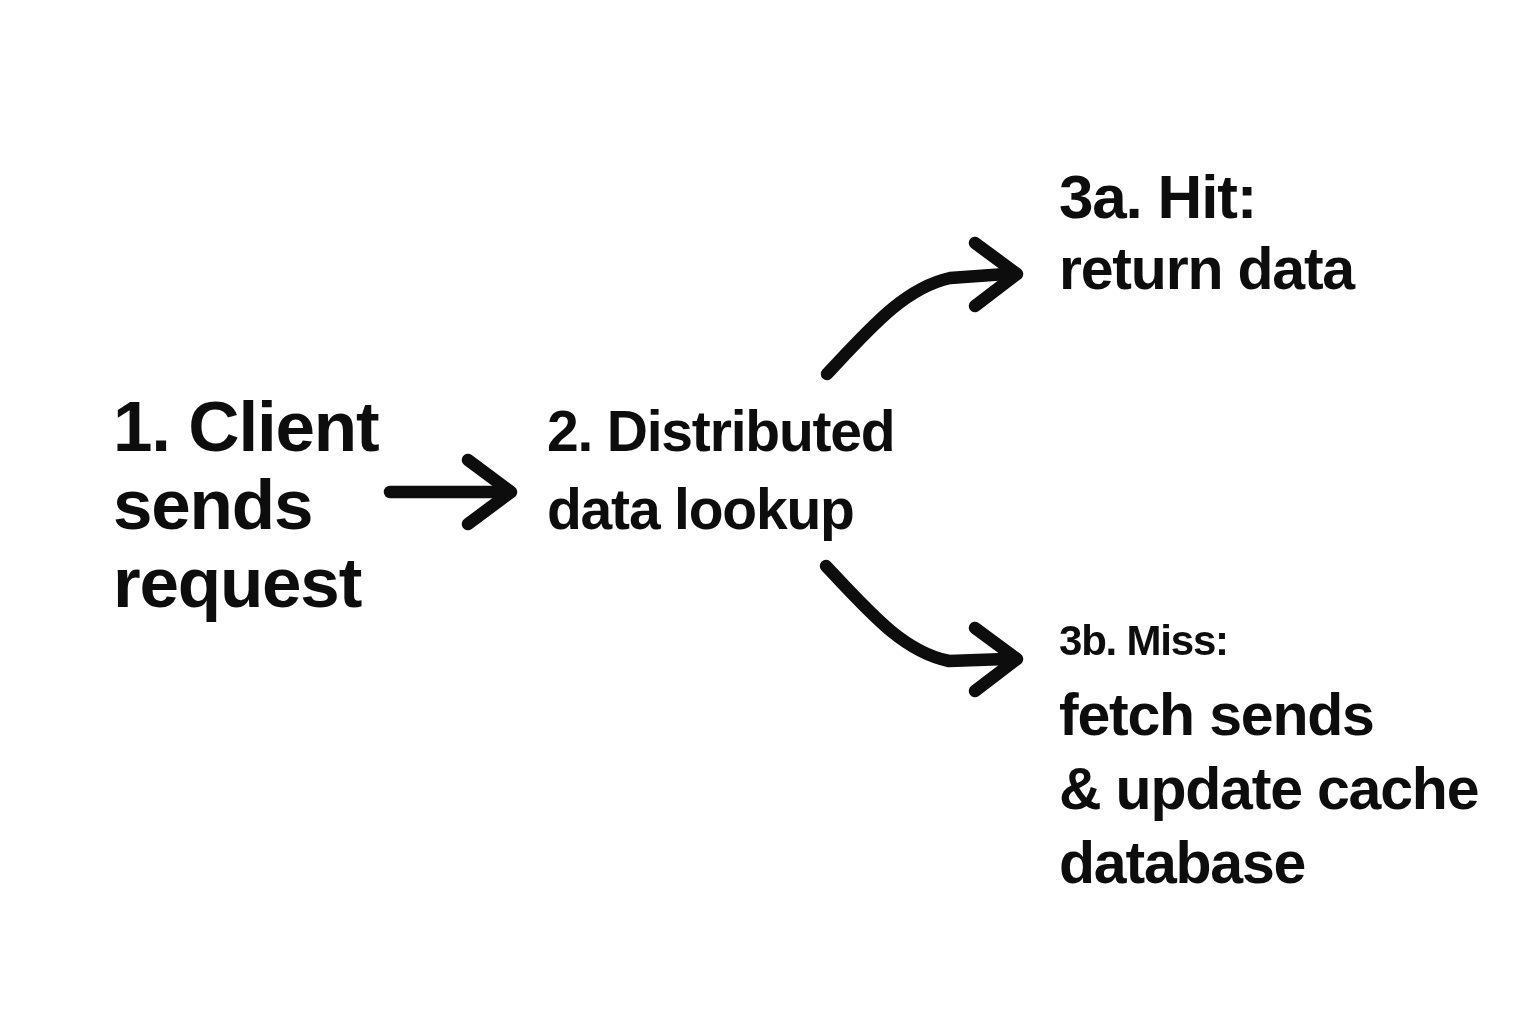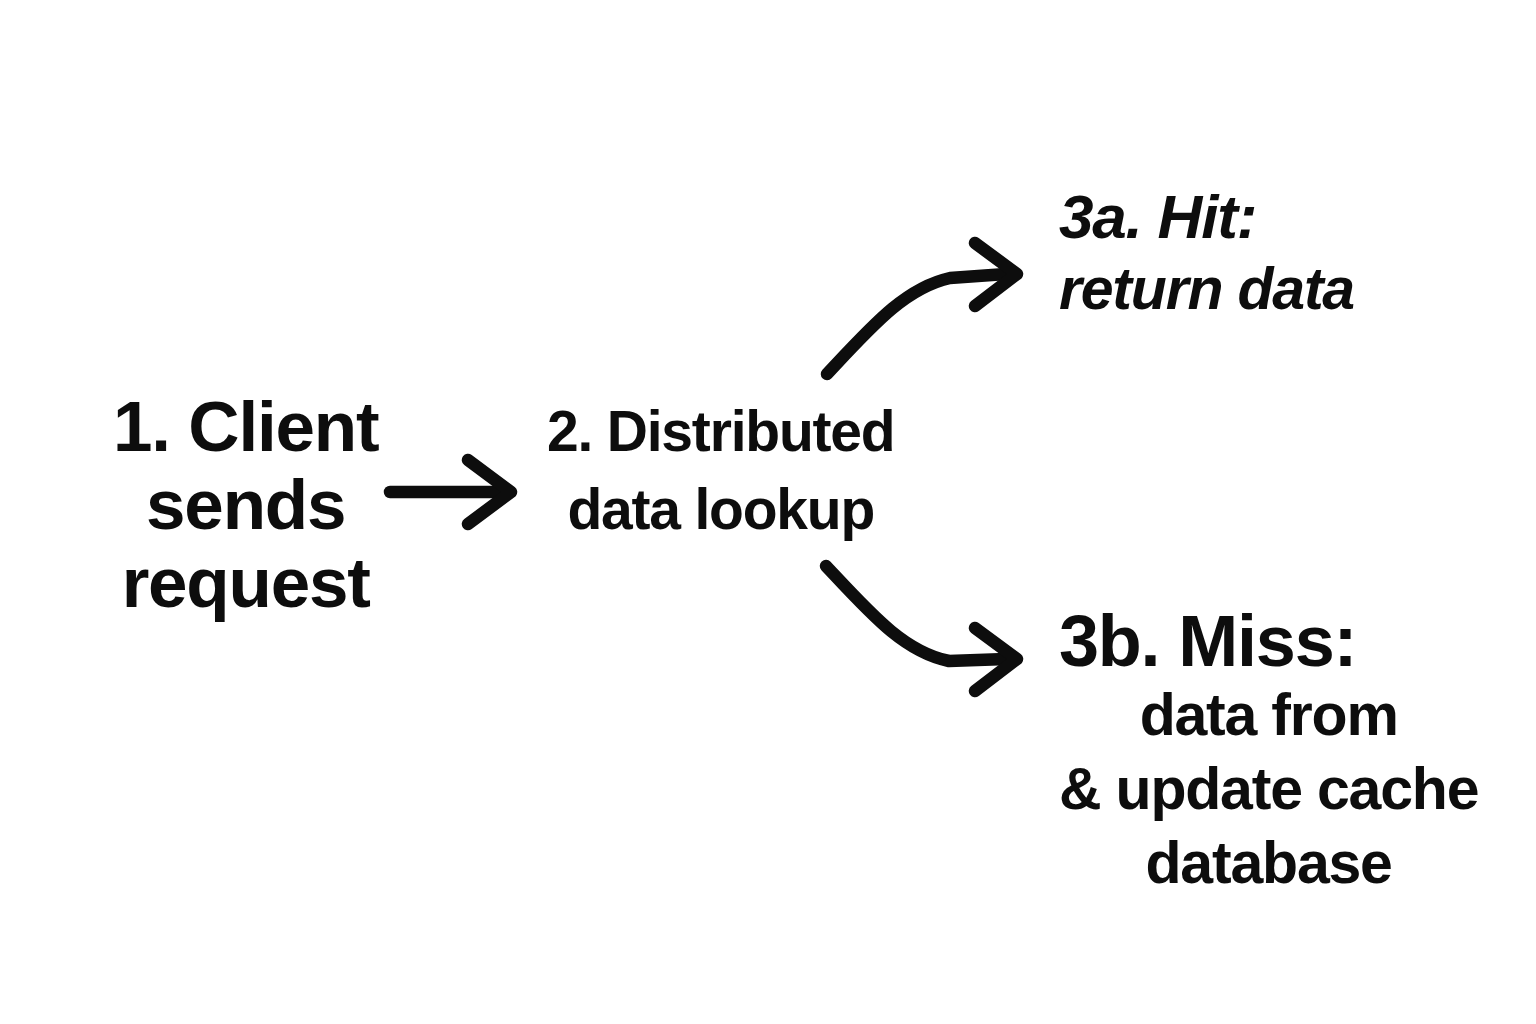--- a/index.html
+++ b/index.html
@@ -27,21 +27,20 @@
     white-space: nowrap;
   }
   .node .line {
     display: block;
   }
   .node .line.head {
     font-weight: 700;
   }
   .node .line.body {
     font-weight: 700;
-    text-align: center;
   }
 
   
   #node-client {
     left: 113px;
     top: 388px;
     font-size: 71px;
     line-height: 78px;
   }
 
@@ -49,36 +48,35 @@
   #node-cache {
     left: 547px;
     top: 392px;
     font-size: 57px;
     line-height: 78px;
   }
 
   
   #node-hit {
     left: 1059px;
-    top: 180px;
+    top: 160px;
     font-size: 59px;
     line-height: 73px;
-    font-style: italic;
   }
   #node-hit .line.head { font-size: 62px; font-weight: 700; }
   #node-hit .line.body { font-size: 59px; font-weight: 600; }
 
   
   #node-miss {
     left: 1059px;
     top: 604px;
     font-size: 59px;
     line-height: 74px;
   }
-  #node-miss .line.head { font-size: 72px; font-weight: 700; }
+  #node-miss .line.head { font-size: 42px; font-weight: 700; }
   #node-miss .line.body { font-size: 59px; font-weight: 600; }
 
   
   .arrow-svg {
     position: absolute;
     left: 0;
     top: 0;
     width: 1536px;
     height: 1024px;
     pointer-events: none;
@@ -126,18 +124,18 @@
     <span class="line body">data lookup</span>
   </div>
 
   <div class="node" id="node-hit">
     <span class="line head">3a. Hit:</span>
     <span class="line body">return data</span>
   </div>
 
   <div class="node" id="node-miss">
     <span class="line head">3b. Miss:</span>
-    <span class="line body">data from</span>
+    <span class="line body">fetch sends</span>
     <span class="line body">&amp; update cache</span>
     <span class="line body">database</span>
   </div>
 
 </div>
 
 </body></html>

